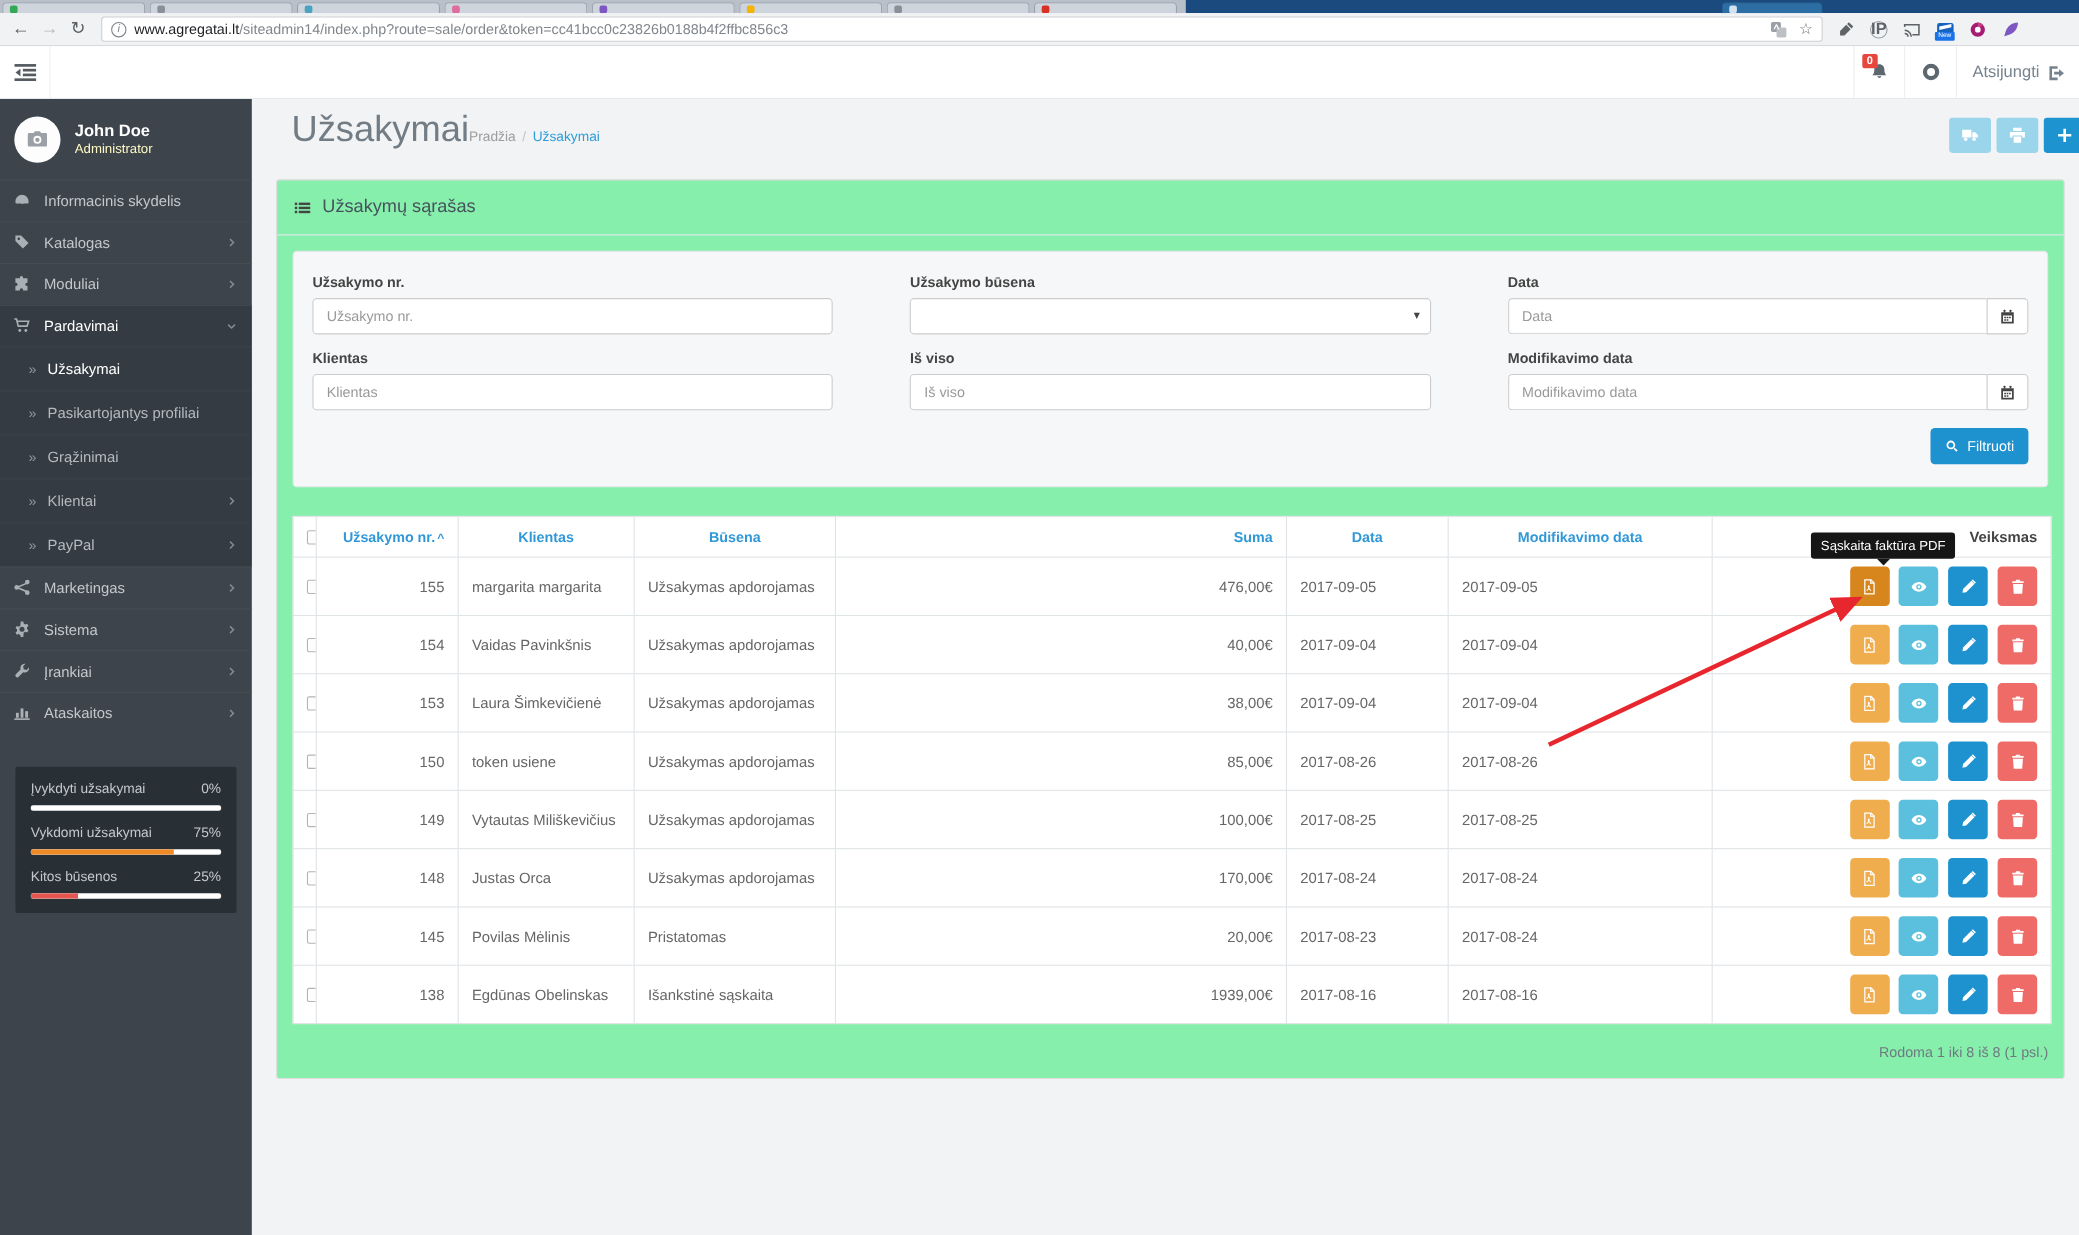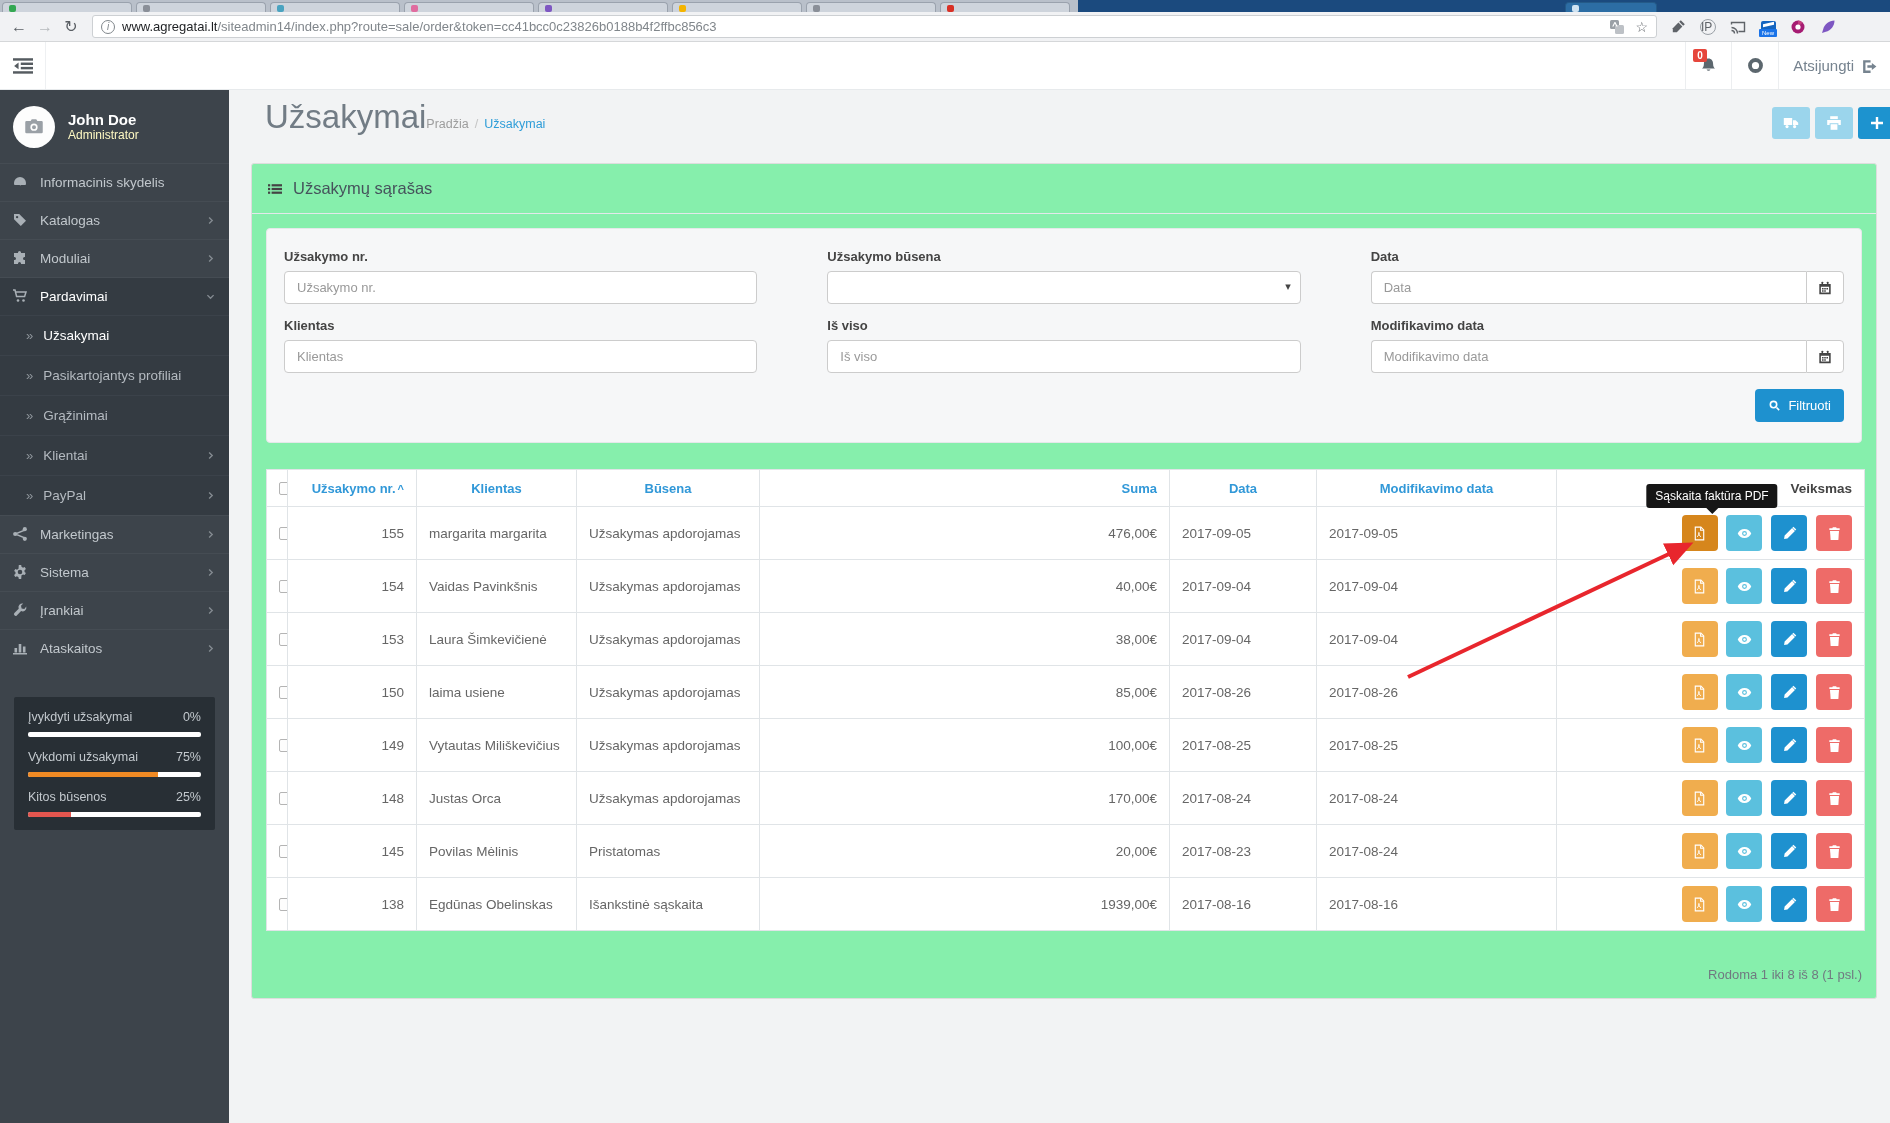--- a/index.html
+++ b/index.html
@@ -20,21 +20,21 @@
 .omnibox{margin-left:8px;width:1565px;height:23px;background:#fff;border:1px solid #cdd0d3;border-radius:3px;display:flex;align-items:center;padding:0 8px;font-size:13px}
 .info-ic{width:14px;height:14px;border:1px solid #80868b;border-radius:50%;color:#80868b;font-size:10px;line-height:12px;text-align:center;font-style:italic;margin-right:7px;flex:0 0 auto}
 .url-domain{color:#1d1f22}
 .url-path{color:#80868b;white-space:nowrap;overflow:hidden;flex:1 1 auto}
 .omni-right{display:flex;align-items:center;gap:10px;margin-left:8px}
 .star{color:#5f6368;font-size:14px}
 .tr-ic{width:16px;height:16px}
 .extrow{display:flex;align-items:center;gap:12px;margin-left:12px}
 .ext{width:18px;height:18px;display:flex;align-items:center;justify-content:center;color:#5f6368}
 .ext svg{width:16px;height:16px}
-.ip-badge{font-size:12px;font-weight:normal;color:#5f6368;border:1px solid #9aa0a6;border-radius:50%;width:16px;height:16px;line-height:14px;text-align:left}
+.ip-badge{font-size:15px;font-weight:bold;color:#5f6368;border:1px solid #9aa0a6;border-radius:50%;width:16px;height:16px;line-height:14px;text-align:right}
 .snew{position:relative;width:18px;height:18px}
 .snew .sq{width:15px;height:11px;background:#1565c0;border-radius:2px;margin:0 auto;position:relative}
 .snew .sq:after{content:"";position:absolute;left:2px;top:2px;width:11px;height:3px;background:#fff;transform:skewY(-12deg)}
 .snew .nb{position:absolute;left:0;bottom:-1px;width:18px;height:8px;background:#1a73e8;color:#fff;font-size:6px;line-height:8px;text-align:center;border-radius:1px}
 
 .admintop{position:absolute;left:0;top:42px;width:1890px;height:48px;background:#fff;border-bottom:1px solid #e7eaec}
 .menu-toggle{position:absolute;left:0;top:0;width:46px;height:47px;display:flex;align-items:center;justify-content:center;color:#555b60;border-right:1px solid #eef0f2}
 .menu-toggle svg{width:20px;height:16px}
 .topright{position:absolute;right:0;top:0;height:47px;display:flex}
 .topcell{height:100%;display:flex;align-items:center;justify-content:center;border-left:1px solid #eceef0;color:#5c676e}
@@ -117,21 +117,21 @@
 .cbx{width:13px;height:13px;background:#fdfdfd;border:1px solid #b4b4b4;border-radius:2px;margin:0 auto;cursor:pointer}
 td.actions,th.col-cb{padding:8px 6px}
 td.actions{text-align:right;padding-right:10px}
 .abtn{width:36px;height:36px;border:none;border-radius:4px;display:inline-flex;align-items:center;justify-content:center;color:#fff;margin-left:5px;cursor:pointer;vertical-align:middle}
 .abtn svg{width:15px;height:15px}
 .abtn.pdf{background:#f0ad4e}
 .abtn.pdf.hover{background:#d6861c}
 .abtn.view{background:#5bc0de}
 .abtn.edit{background:#1e91cf}
 .abtn.del{background:#ee6b68}
-.results-note{margin-top:36px;text-align:right;font-size:13px;color:#707980}
+.results-note{margin-top:18px;text-align:right;font-size:13px;color:#707980}
 
 .tooltip{position:absolute;left:1712px;top:484px;transform:translateX(-50%);background:#161616;color:#fff;font-size:12px;padding:5px 9px;border-radius:3px;white-space:nowrap;z-index:40}
 .tooltip:after{content:"";position:absolute;left:50%;bottom:-6px;margin-left:-6px;border:6px solid transparent;border-top-color:#161616;border-bottom:none}
 .arrow-svg{position:absolute;left:1400px;top:528px;z-index:50;pointer-events:none}
 </style>
 </head>
 <body>
 
 <div class="screen">
 
@@ -752,21 +752,21 @@
                     </span>
                   </button>
                 </td>
               </tr>
 
               <tr>
                 <td class="col-cb">
                   <div class="cbx"></div>
                 </td>
                 <td class="ar">150</td>
-                <td>laima usiene</td>
+                <td>token usiene</td>
                 <td>Užsakymas apdorojamas</td>
                 <td class="ar">85,00€</td>
                 <td>2017-08-26</td>
                 <td>2017-08-26</td>
                 <td class="actions">
                   <button class="abtn pdf">
                     <span>
                       <svg viewBox="0 0 16 16" fill="none" stroke="currentColor" stroke-width="1.2">
                         <path d="M3.5 1.2h6l3 3v10.6h-9V1.2z"></path>
                         <path d="M9.2 1.2v3.3h3.3"></path>

